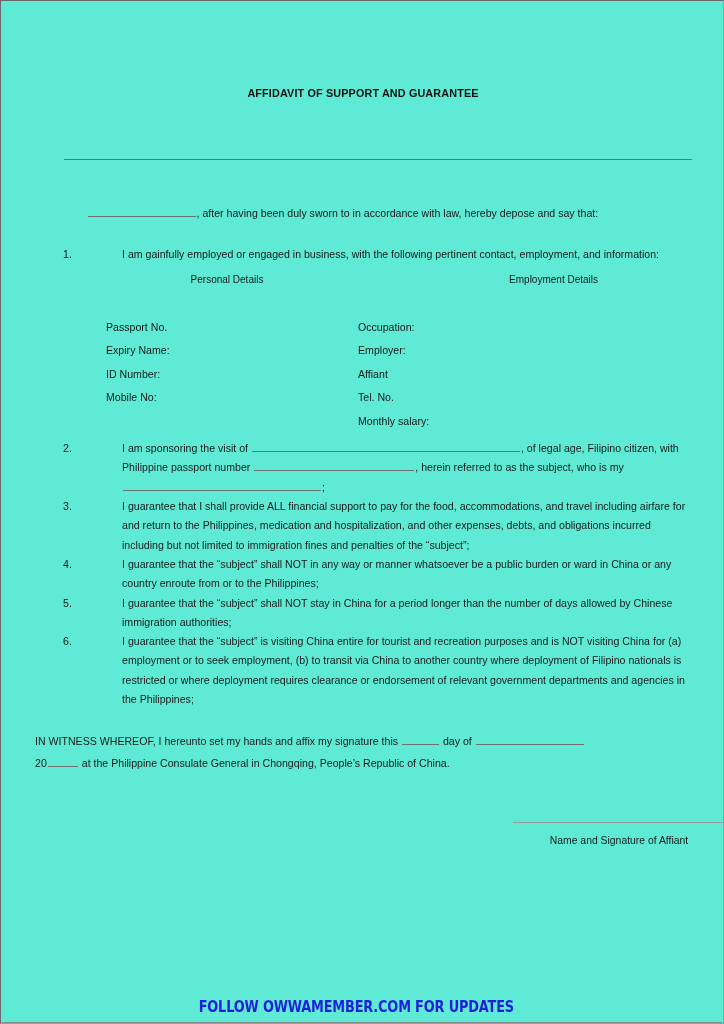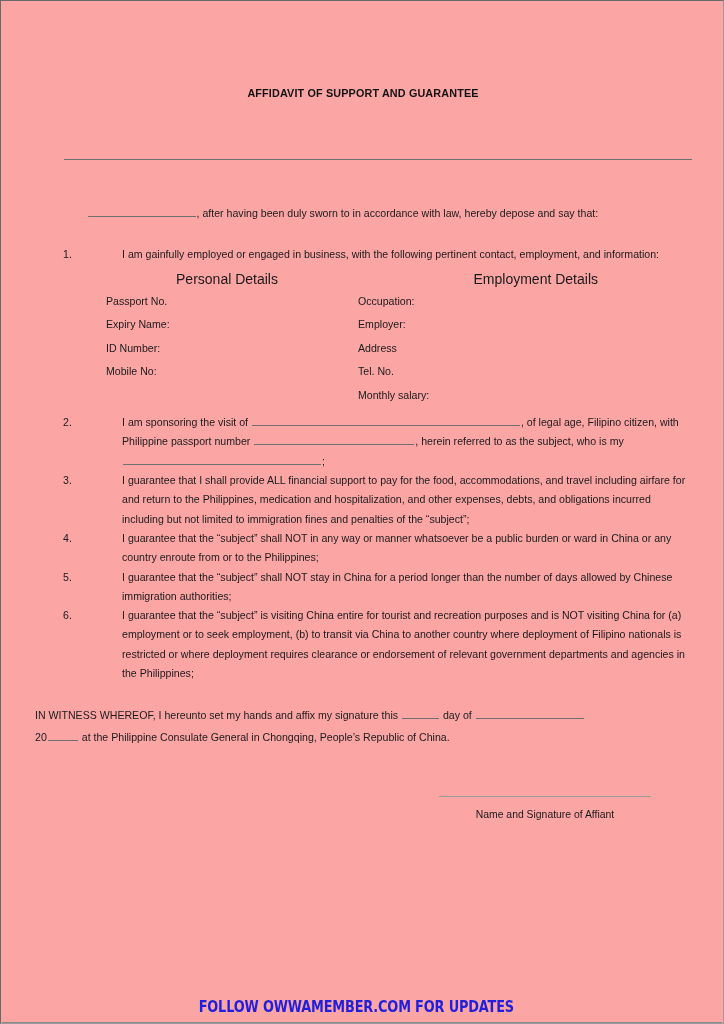--- a/index.html
+++ b/index.html
@@ -13,21 +13,21 @@
     font-family: "Liberation Sans", sans-serif;
     color: #1a1a1a;
     overflow: hidden;
   }
 
   .page {
     position: relative;
     box-sizing: border-box;
     width: 724px;
     height: 1024px;
-    background: #fca5a5;
+    background: #5eead4;
     border: 1px solid #9b9b9b;
     border-top-color: #6a6a6a;
     border-left-color: #6a6a6a;
   }
 
   .doc-body {
     position: absolute;
     left: 0;
     top: 0;
     width: 724px;
@@ -96,23 +96,23 @@
 
   
   .details {
     margin-top: 6px;
     margin-bottom: 6px;
     position: relative;
     padding-left: 33px; 
   }
   .details-head {
     display: flex;
-    font-size: 14px;
-    line-height: 19.3px;
-    margin-bottom: 0;
+    font-size: 10px;
+    line-height: 19.3px;
+    margin-bottom: 26px;
   }
   .details-head .col-a { width: 262px; text-align: center; }
   .details-head .col-b { width: 240px; text-align: right; }
 
   .details-rows .drow {
     display: flex;
     font-size: 10.6px;
     line-height: 23.5px;
   }
   .details-rows .col-a { width: 252px; padding-left: 10px; }
@@ -124,21 +124,20 @@
     padding-left: 34px;
     padding-right: 34px;
     font-size: 10.6px;
     line-height: 21.5px;
     color: #1b1b1b;
   }
 
   
   .sig-wrap {
     margin-top: 48px;
-    padding-right: 74px;
     display: flex;
     justify-content: flex-end;
   }
   .sig-block { width: 212px; text-align: center; }
   .sig-line {
     border-top: 1px solid #9a9a9a;
     height: 0;
     width: 212px;
   }
   .sig-caption {
@@ -207,21 +206,21 @@
           <div class="drow">
             <div class="col-a">Passport No.</div>
             <div class="col-b">Occupation:</div>
           </div>
           <div class="drow">
             <div class="col-a">Expiry Name:</div>
             <div class="col-b">Employer:</div>
           </div>
           <div class="drow">
             <div class="col-a">ID Number:</div>
-            <div class="col-b">Address</div>
+            <div class="col-b">Affiant</div>
           </div>
           <div class="drow">
             <div class="col-a">Mobile No:</div>
             <div class="col-b">Tel. No.</div>
           </div>
           <div class="drow">
             <div class="col-a"></div>
             <div class="col-b">Monthly salary:</div>
           </div>
         </div>

